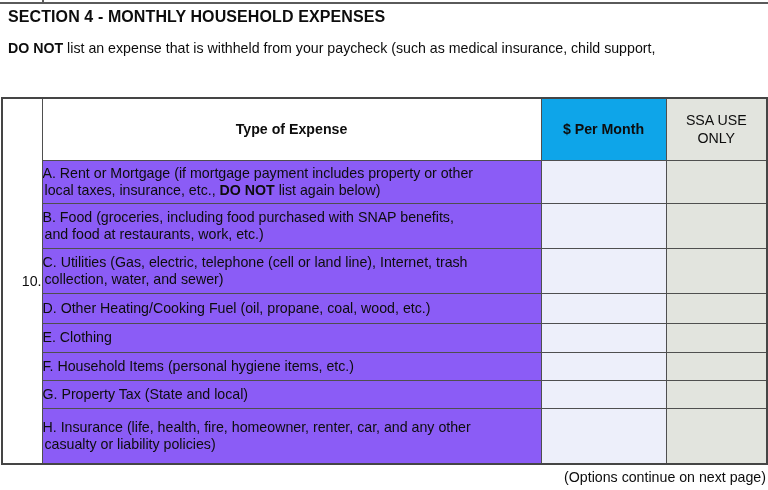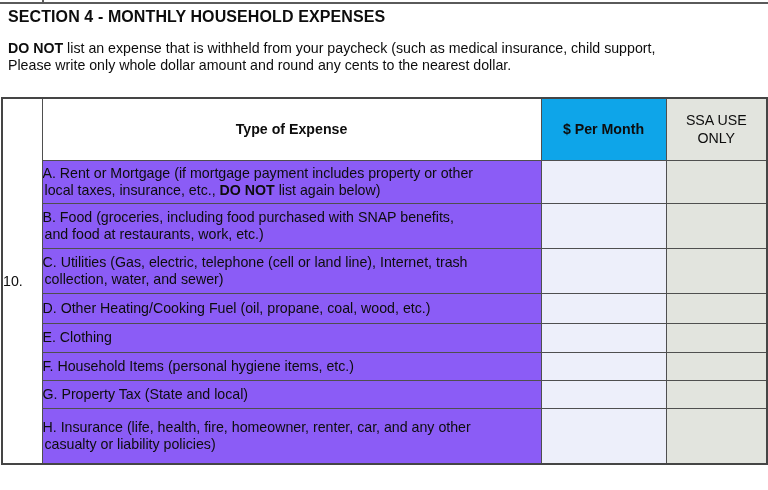--- a/index.html
+++ b/index.html
@@ -13,21 +13,21 @@
   .intro{position:absolute;left:8px;top:40px;font-size:14.2px;line-height:17.3px;}
   .intro-line{white-space:nowrap;}
   b{font-weight:bold;}
 
   table.expenses{
     position:absolute;left:1px;top:97px;width:765px;
     border-collapse:collapse;table-layout:fixed;font-size:14.2px;
     border:2px solid #454545;
   }
   table.expenses td{border:1.5px solid var(--border,#4f4f4f);padding:0;vertical-align:middle;overflow:hidden;}
-  .numcol{vertical-align:top;padding:4px 0 0 7px;background:#fff;}
+  .numcol{vertical-align:top;padding:4px 0 0 7px;background:#fff;text-align:right;}
   .h-type{text-align:center;font-weight:bold;background:#fff;}
   .h-amount{text-align:center;font-weight:bold;background:#0ea5e9;}
   .h-ssa{text-align:center;background:var(--ssa-bg,#e2e4de);line-height:18px;}
   .desc{padding:3px 6px 3px 5px;line-height:17px;background:#8b5cf6;}
   .desc .l2{padding-left:2px;}
   .amount{background:var(--amount-bg,#edeffa);}
   .ssa{background:var(--ssa-bg,#e2e4de);}
 
   tbody tr:nth-child(1){height:62px;}
   tbody tr:nth-child(2){height:43px;}
@@ -45,21 +45,20 @@
 <body>
 
 <div class="page">
   <div class="top-tick"></div>
   <div class="top-rule"></div>
 
   <div class="title">SECTION 4 - MONTHLY HOUSEHOLD EXPENSES</div>
 
   <div class="intro">
     <div class="intro-line"><b>DO NOT</b><span> list an expense that is withheld from your paycheck (such as medical insurance, child support,</span></div>
-    <div class="intro-line"><span>Please write only whole dollar amount and round any cents to the nearest dollar.</span></div>
   </div>
 
   <table class="expenses">
     <colgroup>
       <col style="width:40px">
         <col style="width:499px">
         <col style="width:125px">
         <col style="width:101px">
     </colgroup>
     <tbody id="expenses-body">
@@ -132,13 +131,14 @@
     <td class="desc">
       <div class="l1"><span>H. Insurance (life, health, fire, homeowner, renter, car, and any other</span></div>
       <div class="l2"><span>casualty or liability policies)</span></div>
     </td>
     <td class="amount"></td>
     <td class="ssa"></td>
   </tr>
       </tbody>
   </table>
 
+  <div class="footer-note">(Options continue on next page)</div>
 </div>
 
 </body></html>

